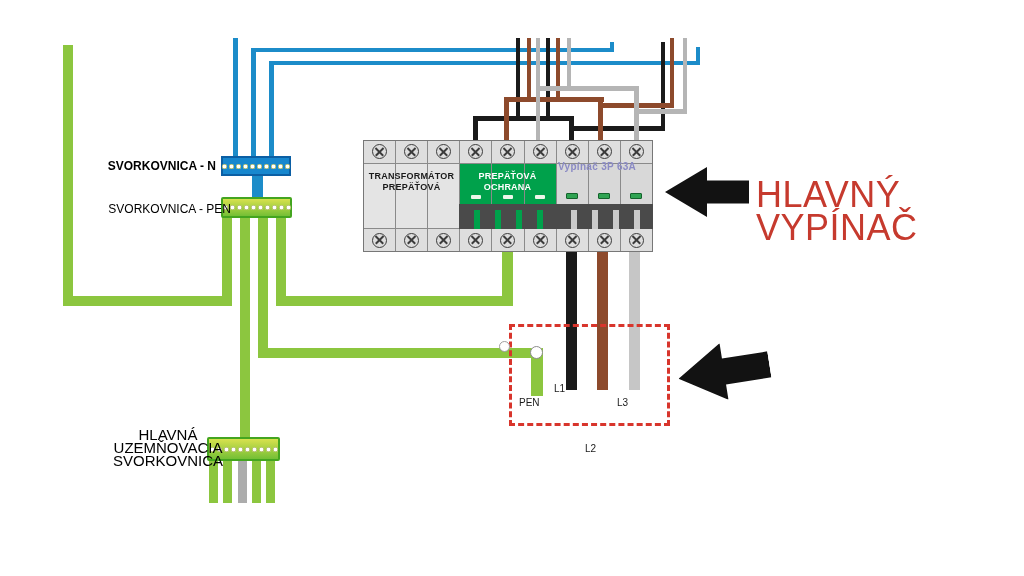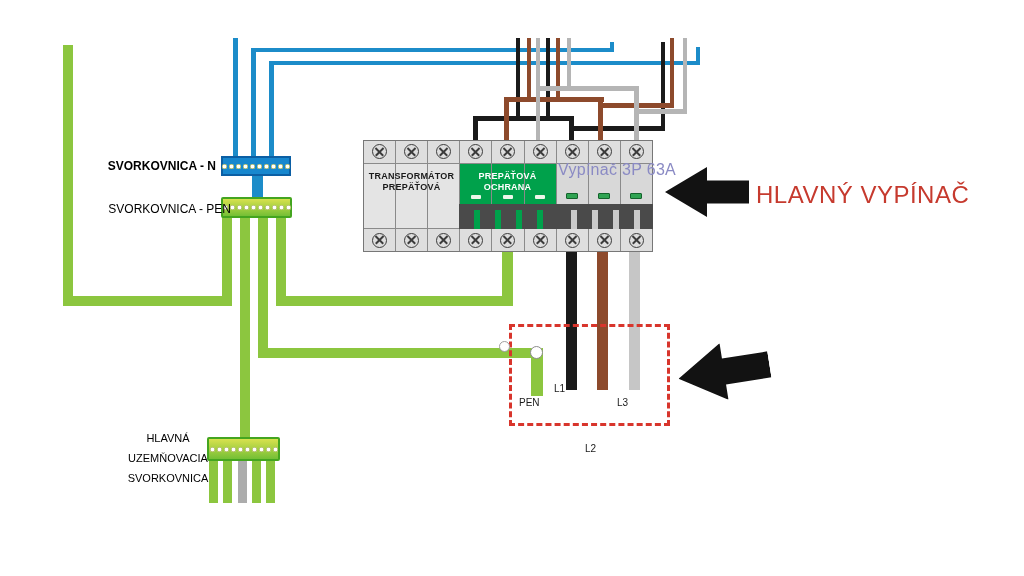--- a/index.html
+++ b/index.html
@@ -38,24 +38,24 @@
   .m-switch{background:#D8D8D8;}
   .band{display:flex;align-items:flex-end;background:#4A4A4A;}
   .band-green{width:50%;height:19px;background:repeating-linear-gradient(90deg,#4A4A4A 0 15px,#00A14B 15px 21px);}
   .band-gray{width:50%;height:19px;background:repeating-linear-gradient(90deg,#4A4A4A 0 15px,#CACACA 15px 21px);}
   .led-w{background:#EDF7EA;border-radius:1px;}
   .led-g{background:#2FA352;border:1px solid #14632C;border-radius:1px;}
   
   .txt{color:#000;white-space:pre-line;}
   .mod-lbl{font-weight:bold;font-size:9px;line-height:11px;text-align:center;letter-spacing:0.2px;}
   .lbl{font-size:12px;line-height:14px;}
-  .small-lbl{font-size:11px;line-height:20px;text-align:center;}
+  .small-lbl{font-size:15px;line-height:13px;text-align:center;}
   .wire-lbl{font-size:10px;text-align:left;color:#1A1A1A;}
-  .red-big{color:#C63A2E;font-size:24px;line-height:33px;letter-spacing:0.5px;white-space:pre-line;}
-  .switch-lbl{color:#8A8AC4;font-size:16px;letter-spacing:0.3px;}
+  .red-big{color:#C63A2E;font-size:36px;line-height:33px;letter-spacing:0.5px;white-space:pre-line;}
+  .switch-lbl{color:#8A8AC4;font-size:10px;letter-spacing:0.3px;font-weight:bold;}
   
   .arrow{background:#121212;
          clip-path:polygon(0 50%,50% 0,50% 27%,100% 27%,100% 73%,50% 73%,50% 100%);}
   
   .dash-box{border:3px dashed #D8352C;}
   .circ{border-radius:50%;background:#fff;}
 </style>
 </head>
 <body>
 

